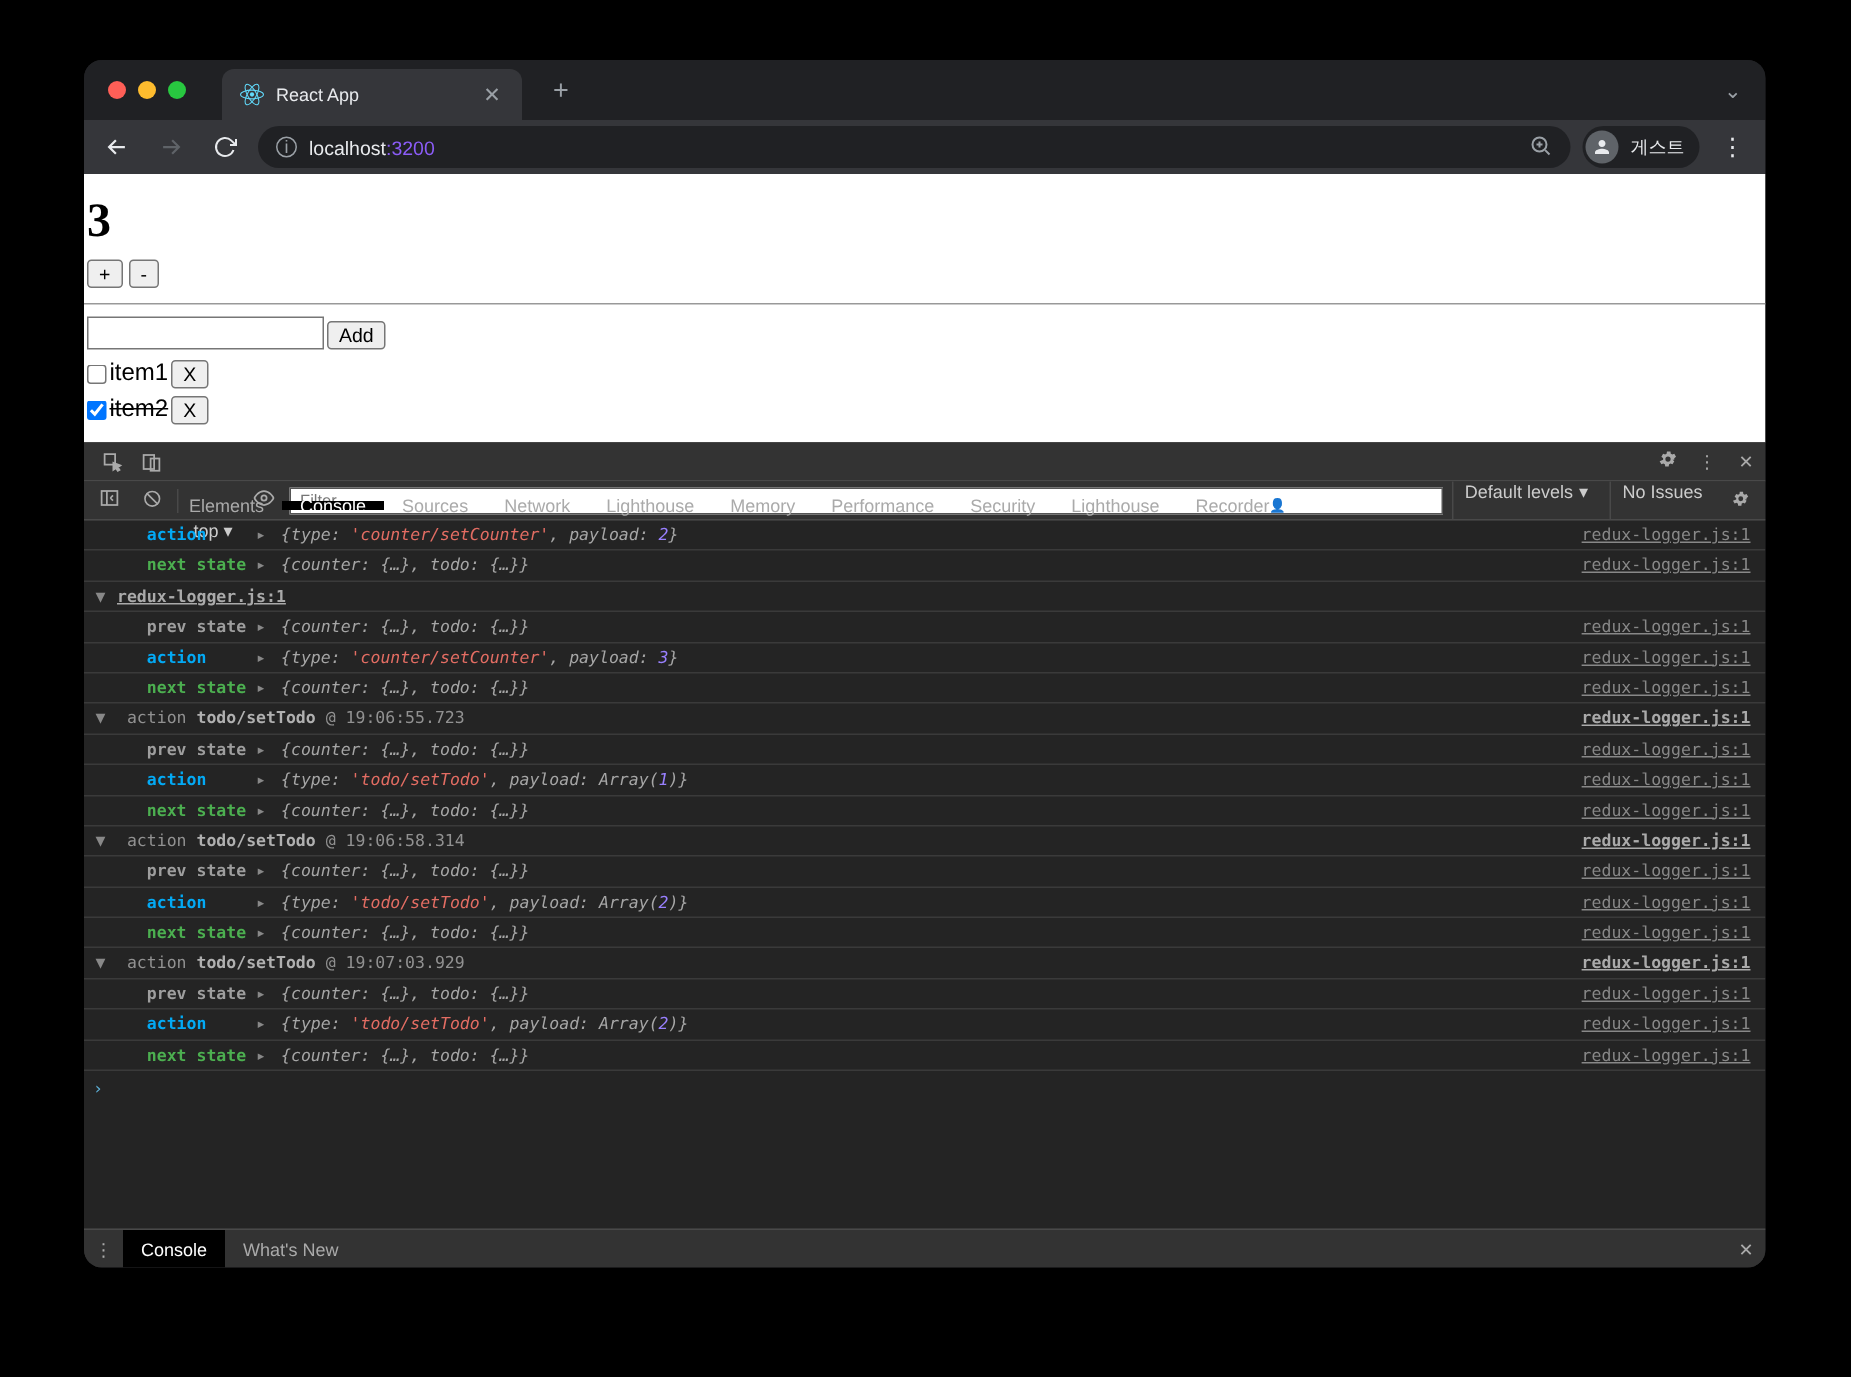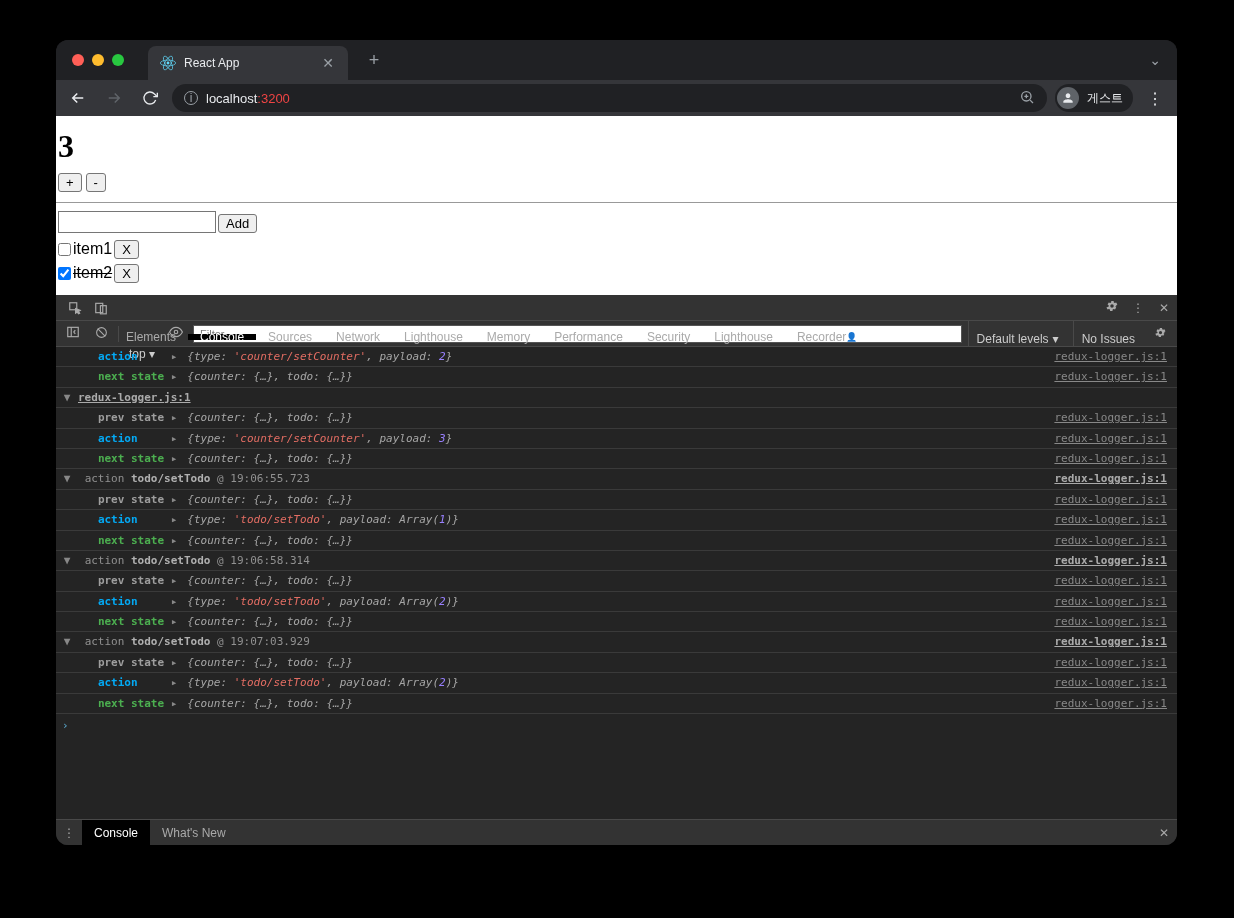--- a/index.html
+++ b/index.html
@@ -20,21 +20,21 @@
   .new-tab { color: #9aa0a6; font-size: 18px; margin-left: 12px; cursor:pointer; width:28px; height:28px; display:flex; align-items:center; justify-content:center; }
   .tab-chevron { position:absolute; right:16px; color:#9aa0a6; font-size:14px; }
 
   
   .toolbar { height: 36px; background: #35363a; display: flex; align-items: center; padding: 0 8px; gap: 8px; }
   .nav-btn { width: 28px; height: 28px; display:flex; align-items:center; justify-content:center; color:#9aa0a6; cursor:pointer; border-radius:50%; }
   .nav-btn.active { color:#e8eaed; }
   .addr-bar { flex:1; height:28px; background:#202124; border-radius:14px; display:flex; align-items:center; padding:0 12px; gap:8px; }
   .info-icon { color:#9aa0a6; font-size:12px; border:1px solid #9aa0a6; border-radius:50%; width:14px; height:14px; display:flex; align-items:center; justify-content:center; }
   .addr-text { color:#e8eaed; font-size:13px; }
-  .addr-text .dim { color:#ef4444; }
+  .addr-text .dim { color:#8b5cf6; }
   .zoom-icon { color:#9aa0a6; font-size:14px; }
   .profile { display:flex; align-items:center; gap:8px; background:#202124; border-radius:14px; padding:2px 10px 2px 2px; height:28px; }
   .avatar { width:22px; height:22px; border-radius:50%; background:#5f6368; display:flex; align-items:center; justify-content:center; }
   .avatar svg { width:14px; height:14px; fill:#e8eaed; }
   .profile-label { color:#e8eaed; font-size:12px; }
   .more-btn { color:#e8eaed; width:28px; text-align:center; cursor:pointer; }
 
   
   .page { background:#fff; color:#000; font-family: Times, "Times New Roman", serif; }
   .counter-section { padding: 0px 0 0 0; }
@@ -57,21 +57,21 @@
   .dt-tool-icon { width:26px; display:flex; align-items:center; justify-content:center; color:#aaa; cursor:pointer; }
   .dt-tab { padding:3px 12px; display:flex; align-items:center; color:#aaa; cursor:pointer; position:relative;margin-top:39px; }
   .dt-tab.active { background:#000; color:#fff; }
   .dt-right { margin-left:auto; display:flex; align-items:center; }
   .dt-right .ic { width:26px; text-align:center; color:#aaa; cursor:pointer; }
 
   .dt-toolbar { height:26px; background:#333333; border-bottom:1px solid #494949; display:flex; align-items:center; padding:0 6px; gap:6px; }
   .dt-toolbar .ic { width:22px; text-align:center; color:#aaa; cursor:pointer; }
   .dt-scope { color:#ccc; padding:0 4px; cursor:pointer;margin-top:40px; }
   .dt-filter { flex:1; height:18px; background:#ffffff; border:1px solid #555; color:#888; padding:0 6px; font-size:11px; }
-  .dt-levels, .dt-issues { padding:0 8px; color:#ccc; border-left:1px solid #494949; height:100%; display:flex; align-items:flex-end; gap:4px; cursor:pointer; }
+  .dt-levels, .dt-issues { padding:0 8px; color:#ccc; border-left:1px solid #494949; height:100%; display:flex; align-items:flex-start; gap:4px; cursor:pointer; }
 
   .console-body { flex:1; overflow-y:auto; font-family: Menlo, Consolas, monospace; font-size:11px; line-height:1.4; position:relative; min-height:0; }
   .console-body::-webkit-scrollbar { width:10px; }
   .console-body::-webkit-scrollbar-track { background:#2a2a2a; }
   .console-body::-webkit-scrollbar-thumb { background:#555; border-radius:5px; }
   .log-row { display:flex; border-bottom:1px solid #3a3a3a; padding:2px 0; min-height:18px; align-items:flex-start; }
   .log-row .arrow-col { width:22px; text-align:center; color:#888; flex-shrink:0; }
   .log-row .content { flex:1; white-space:pre; overflow:hidden; }
   .log-row .src { padding-right:10px; color:#888; text-decoration:underline; cursor:pointer; flex-shrink:0; }
   .log-row.group-header .src { color:#aaa; font-weight:bold; }

